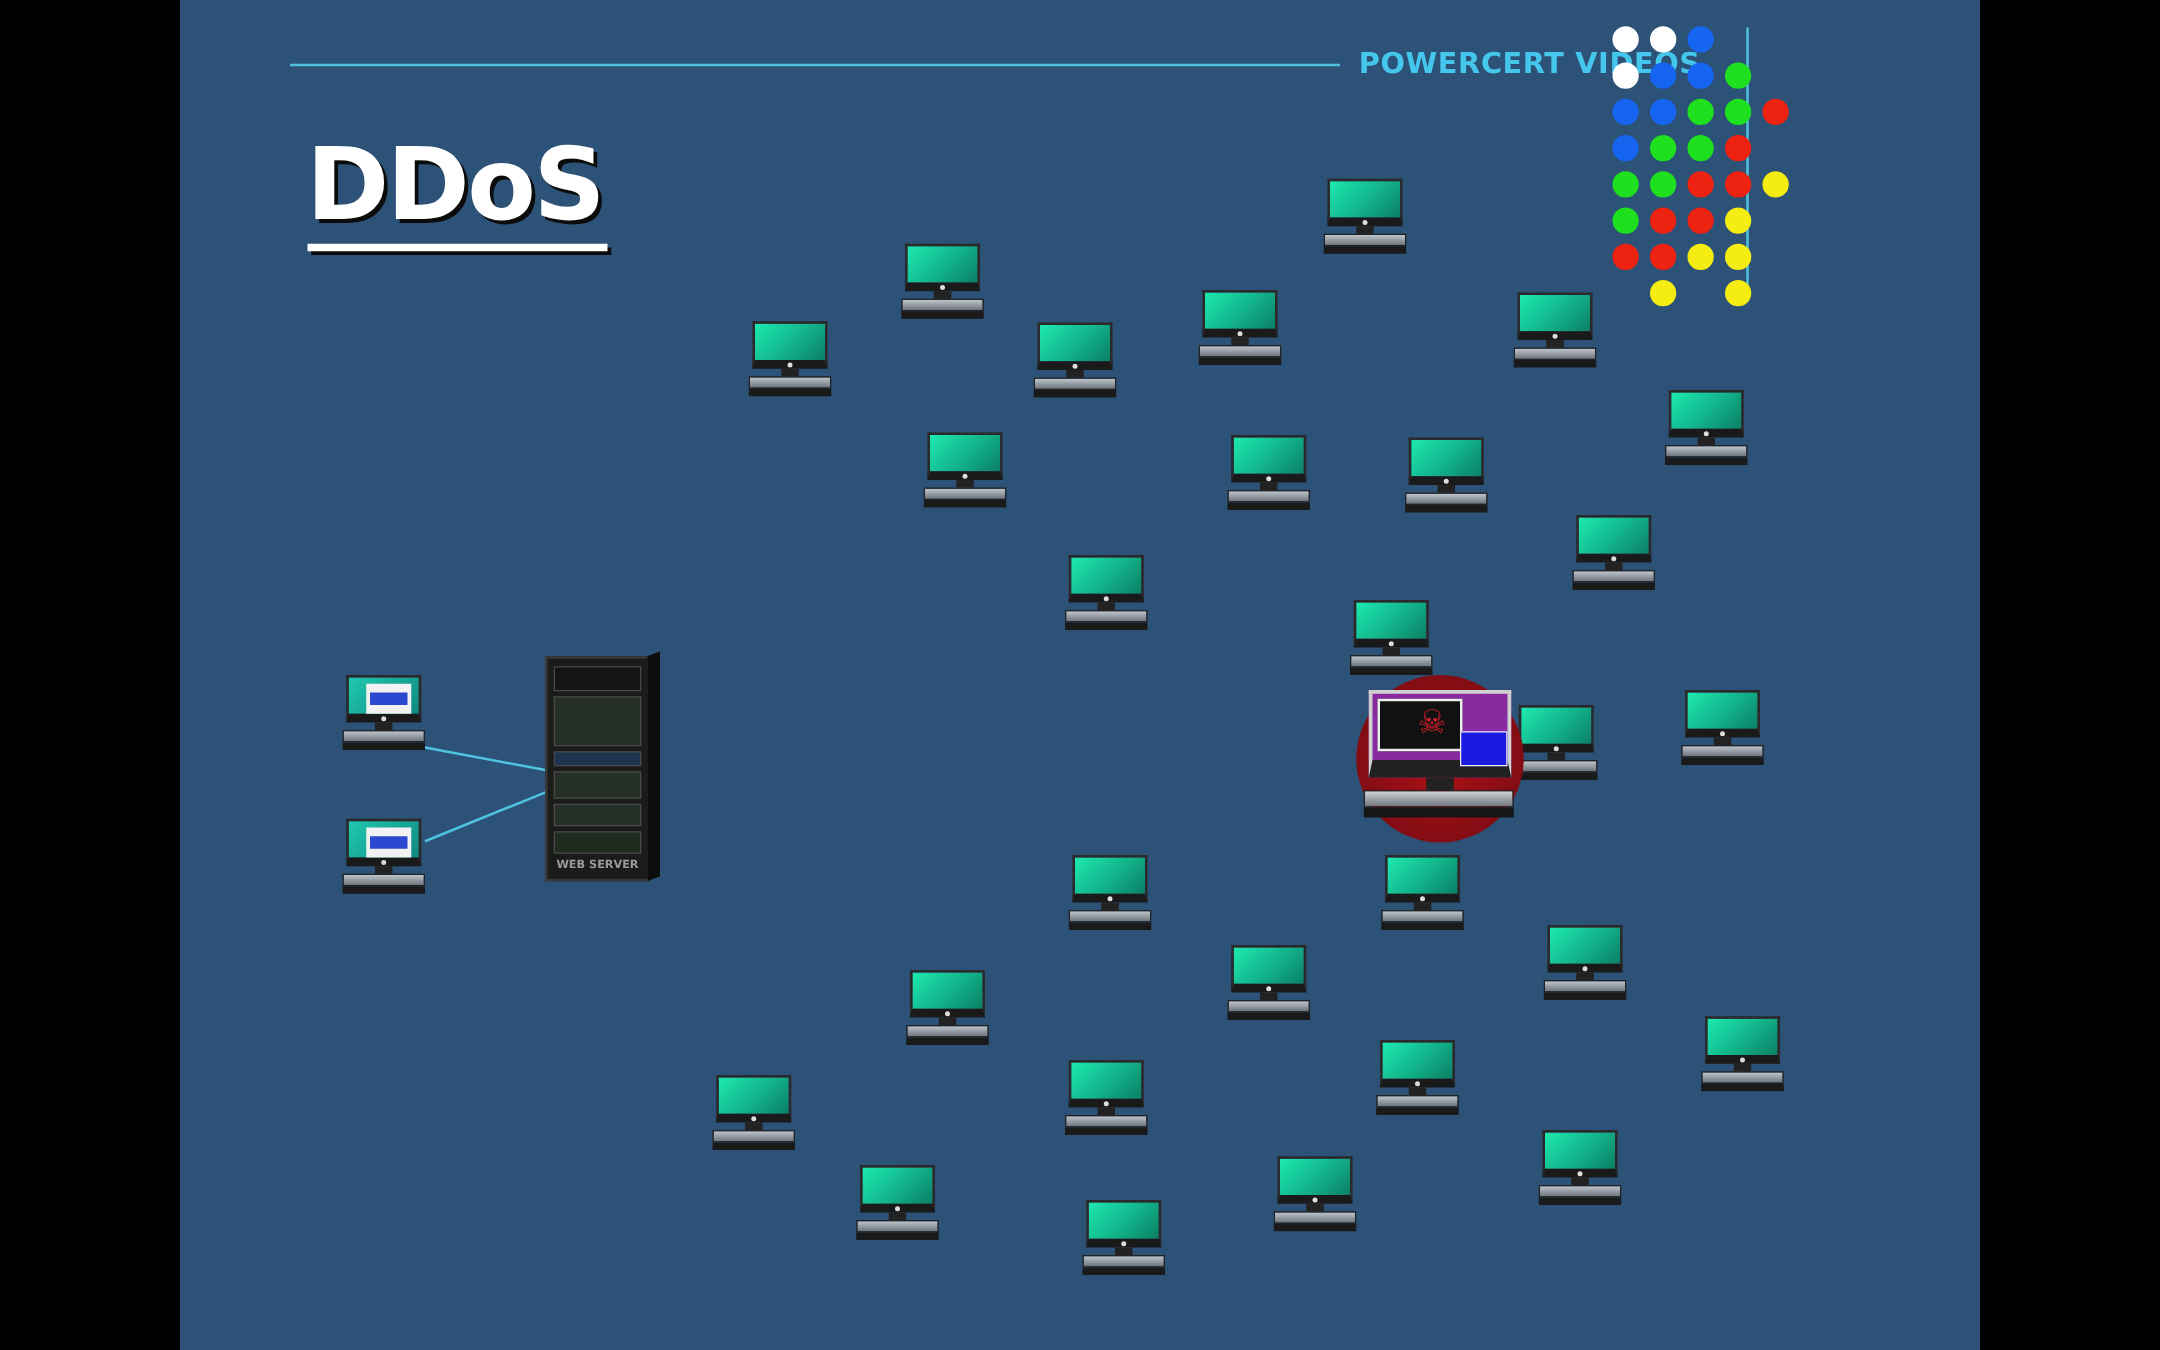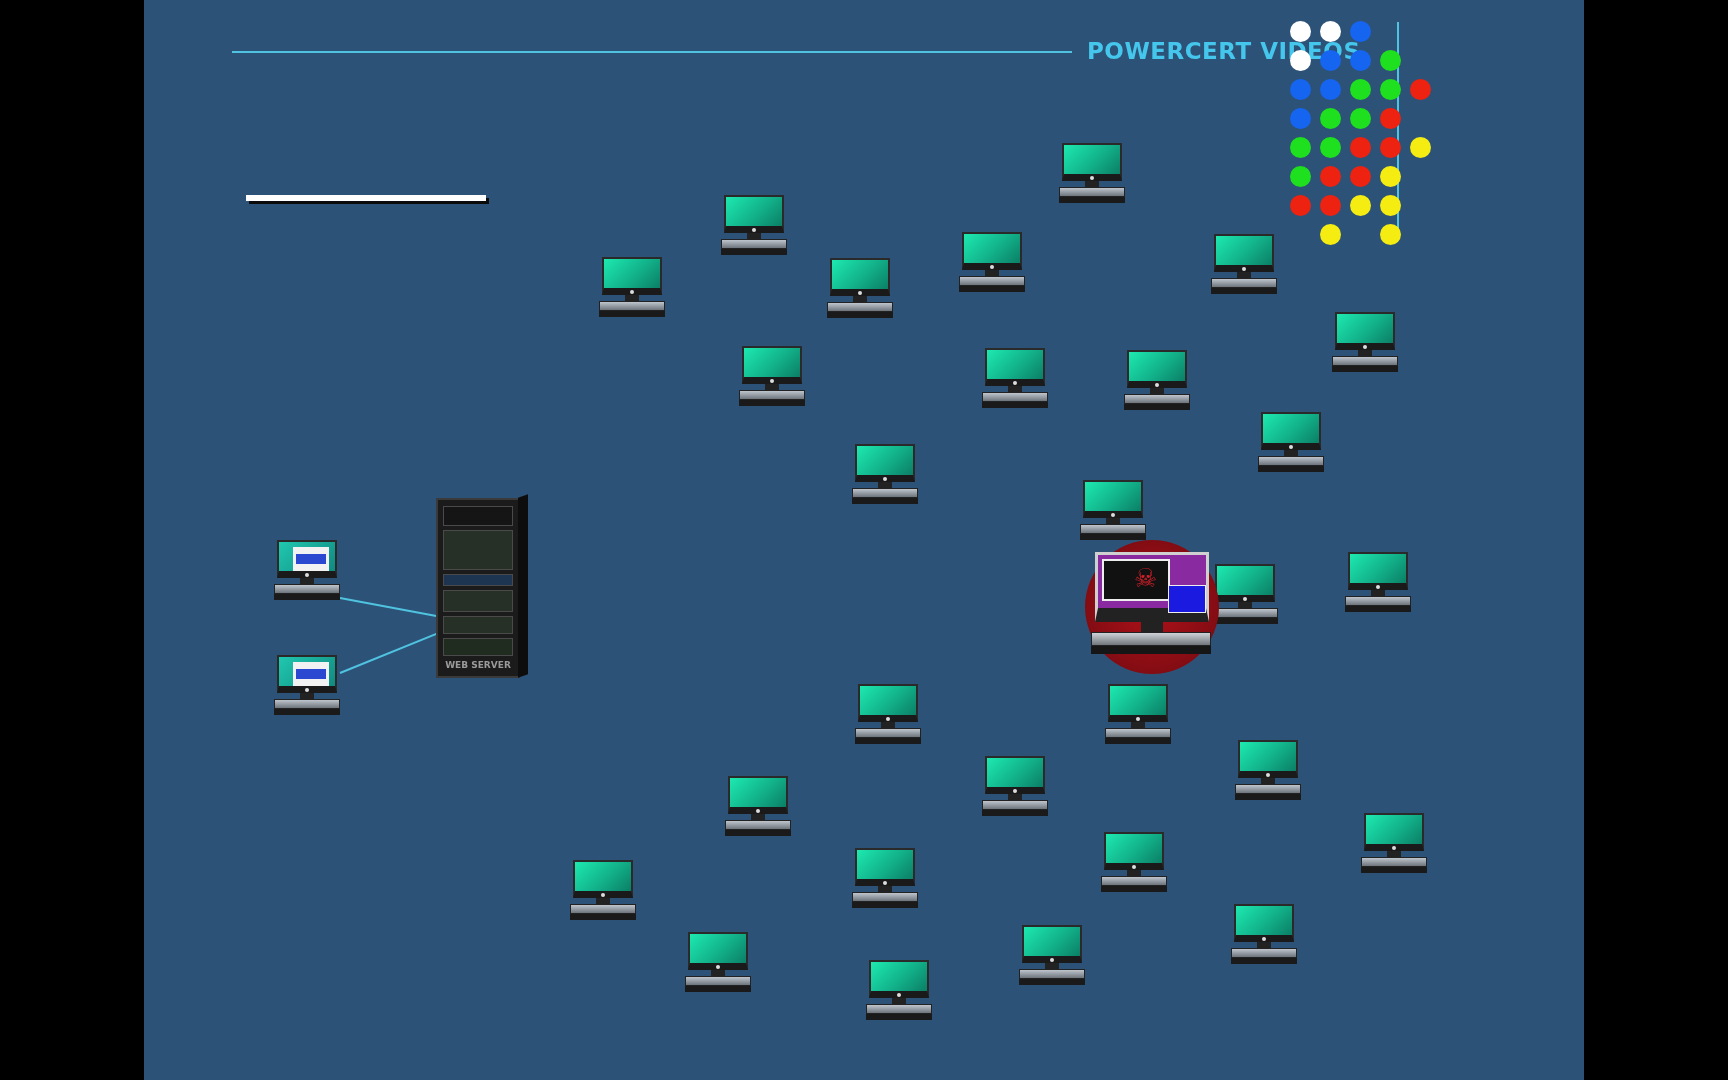--- a/index.html
+++ b/index.html
@@ -14,21 +14,21 @@
   .pc{position:absolute;width:66px;height:66px;}
   .pc .scr{position:absolute;left:3px;top:0;width:60px;height:38px;background:linear-gradient(135deg,#1de9b0 0%,#12b28a 55%,#0b7f66 100%);border:2px solid #2a2a2a;border-bottom:7px solid #1a1a1a;box-sizing:border-box;}
   .pc .scr::after{content:"";position:absolute;left:50%;bottom:-6px;width:4px;height:4px;margin-left:-2px;background:#ddd;border-radius:50%;}
   .pc .neck{position:absolute;left:26px;top:38px;width:14px;height:6px;background:#222;}
   .pc .base{position:absolute;left:0;top:44px;width:66px;height:10px;background:linear-gradient(#bfc5cc,#6d747c);border:1px solid #222;box-sizing:border-box;}
   .pc .base2{position:absolute;left:0;top:54px;width:66px;height:6px;background:#1a1a1a;}
   .client .scr{background:linear-gradient(135deg,#20c8b0,#108a80);}
   .client .web{position:absolute;left:14px;top:5px;width:36px;height:24px;background:#f2f2f2;}
   .client .web::before{content:"";position:absolute;left:3px;top:7px;width:30px;height:10px;background:#2a48d0;}
   .link{position:absolute;height:2px;background:#4fc3e0;transform-origin:0 50%;}
-  .server{position:absolute;left:292px;top:498px;width:84px;height:180px;background:#1b1b1b;border:2px solid #3a3a3a;box-sizing:border-box;}
+  .server{position:absolute;left:292px;top:525px;width:84px;height:180px;background:#1b1b1b;border:2px solid #3a3a3a;box-sizing:border-box;}
   .server .side{position:absolute;right:-10px;top:-4px;width:10px;height:180px;background:#0d0d0d;transform:skewY(-20deg);}
   .server .unit{position:absolute;left:5px;width:70px;background:#263026;border:1px solid #4a4a4a;box-sizing:border-box;}
   .server .label{position:absolute;left:0;bottom:6px;width:80px;text-align:center;font-size:9px;font-weight:bold;color:#9a9a9a;}
   .attacker{position:absolute;left:941px;top:540px;width:134px;height:134px;border-radius:50%;background:radial-gradient(circle,#b01018 0%,#8a0d14 60%,#6d0a10 100%);}
   .attacker .scr{position:absolute;left:10px;top:12px;width:114px;height:70px;background:#8a2aa0;border:3px solid #d0d0d0;border-bottom:14px solid #222;box-sizing:border-box;}
   .attacker .term{position:absolute;left:4px;top:4px;width:68px;height:42px;background:#111;border:2px solid #eee;box-sizing:border-box;}
   .attacker .skull{position:absolute;left:30px;top:4px;font-size:26px;color:#d0202a;line-height:1;}
   .attacker .blue{position:absolute;left:70px;top:30px;width:38px;height:28px;background:#1a1ae0;border:1px solid #eee;box-sizing:border-box;}
   .attacker .neck{position:absolute;left:56px;top:82px;width:22px;height:10px;background:#222;}
   .attacker .base{position:absolute;left:6px;top:92px;width:120px;height:14px;background:linear-gradient(#cfd3d8,#70767c);border:1px solid #222;box-sizing:border-box;}
@@ -69,20 +69,21 @@
       <div class="dot" style="left: 1206px; top: 166px; background: rgb(238, 34, 17);"></div>
       <div class="dot" style="left: 1236px; top: 166px; background: rgb(245, 236, 18);"></div>
       <div class="dot" style="left: 1146px; top: 195px; background: rgb(238, 34, 17);"></div>
       <div class="dot" style="left: 1176px; top: 195px; background: rgb(238, 34, 17);"></div>
       <div class="dot" style="left: 1206px; top: 195px; background: rgb(245, 236, 18);"></div>
       <div class="dot" style="left: 1236px; top: 195px; background: rgb(245, 236, 18);"></div>
       <div class="dot" style="left: 1176px; top: 224px; background: rgb(245, 236, 18);"></div>
       <div class="dot" style="left: 1236px; top: 224px; background: rgb(245, 236, 18);"></div>
     </div>
 
+  <div class="title">DDoS</div>
   <div class="title-ul"></div>
 
   <div id="links">
       <div class="link" style="left: 196px; top: 597px; width: 97.6729px; transform: rotate(0.185348rad);"></div>
       <div class="link" style="left: 196px; top: 672px; width: 103.619px; transform: rotate(-0.385883rad);"></div>
     </div>
   <div id="clients">
       <div class="pc client" style="left: 130px; top: 540px;">
         <div class="scr">
           <div class="web"></div>

